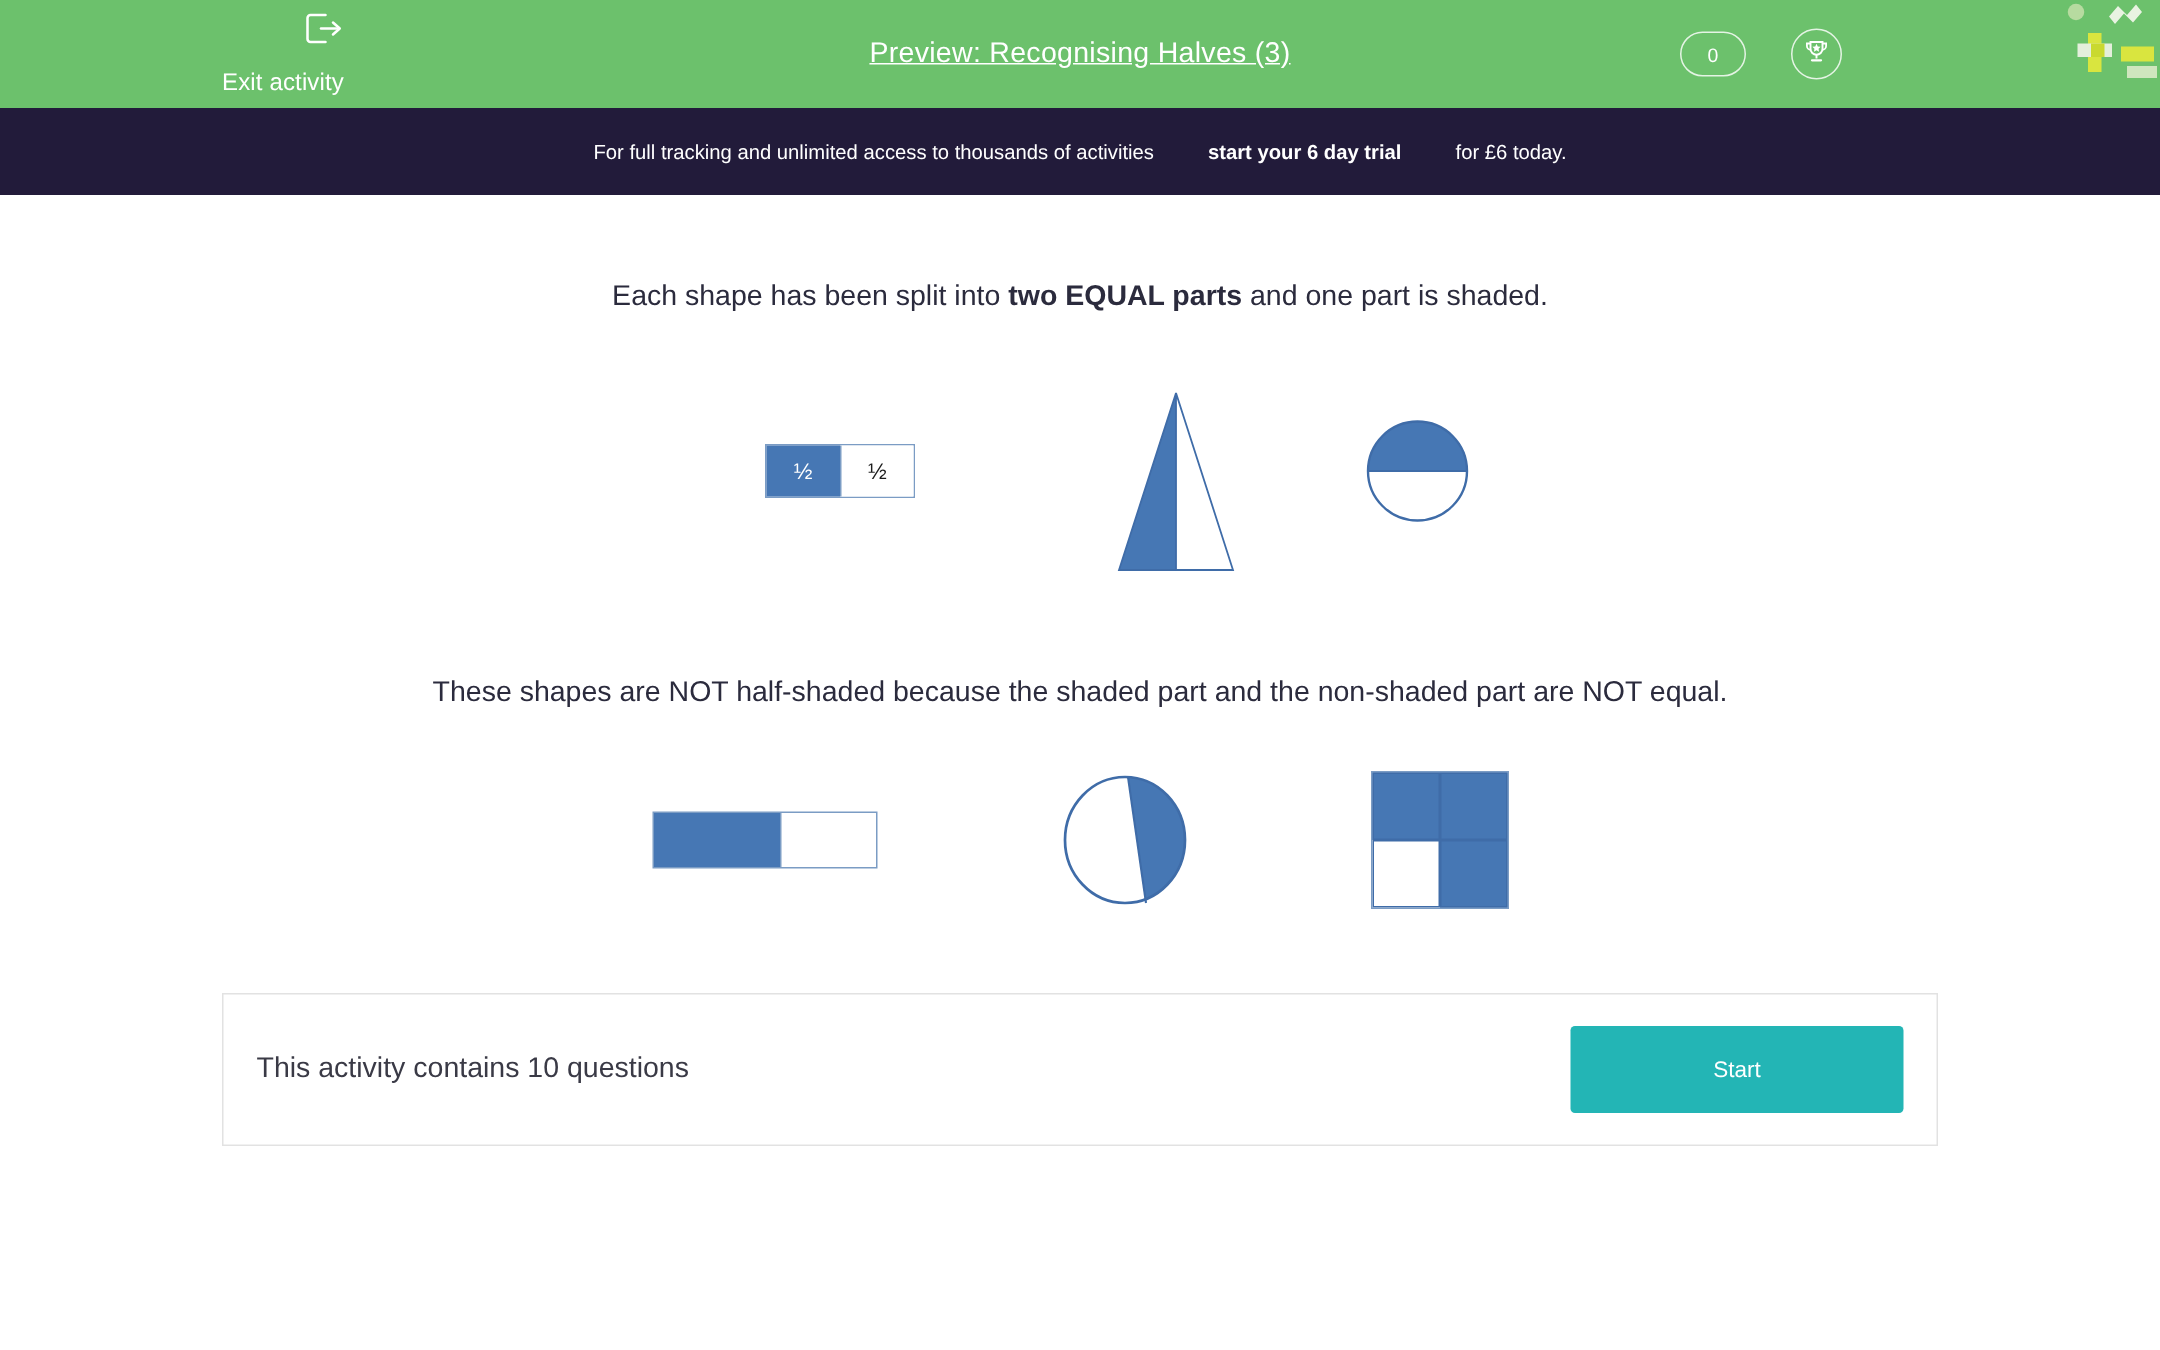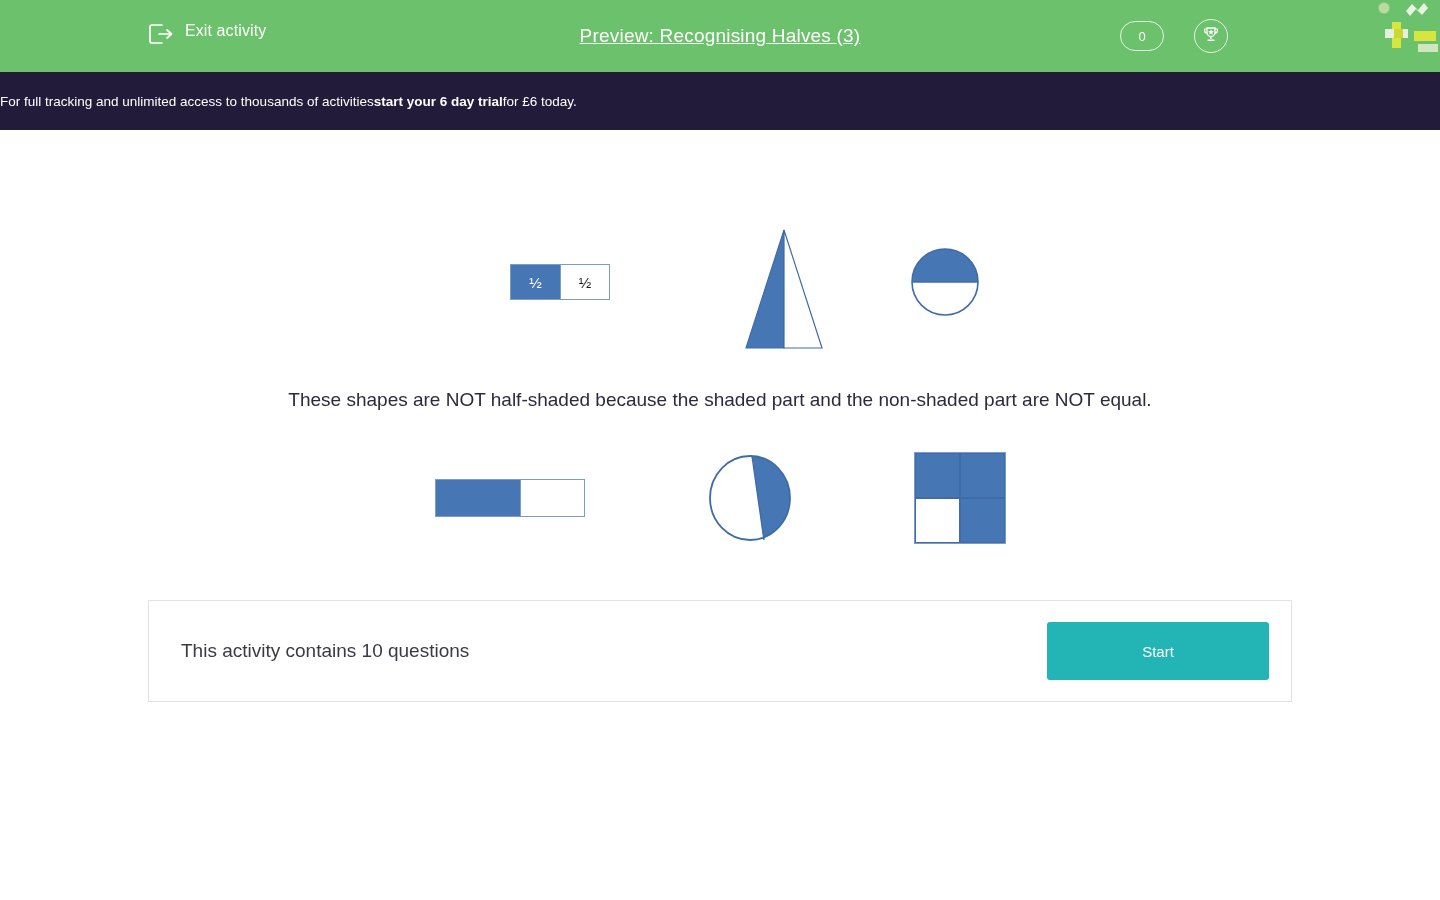--- a/index.html
+++ b/index.html
@@ -16,23 +16,24 @@
     position: relative;
     height: 72px;
     background: #6cc16c;
     display: flex;
     align-items: center;
   }
   .exit-btn {
     position: absolute;
     left: 148px;
     display: flex;
-    align-items: flex-start;
+    align-items: flex-end;
     gap: 11px;
     cursor: pointer;
+    flex-direction: column;
   }
   .exit-label {
     color: #ffffff;
     font-size: 16px;
     letter-spacing: .1px;
   }
   .header-title {
     position: absolute;
     left: 0; right: 0;
     text-align: center;
@@ -69,23 +70,24 @@
     right: 0; top: 0;
     width: 64px; height: 56px;
   }
 
   
   .promo {
     height: 58px;
     background: #221b3a;
     display: flex;
     align-items: center;
-    justify-content: flex-start;
+    justify-content: center;
     color: #ffffff;
     font-size: 13.5px;
+    gap: 36px;
   }
   .promo b { font-weight: bold; }
 
   
   .main { padding-top: 52px; }
 
   .explain {
     text-align: center;
     color: #2b2b3d;
     font-size: 19px;
@@ -136,21 +138,21 @@
   
   .start-card {
     width: 1144px;
     margin: 54px auto 0;
     border: 1px solid #e2e2e2;
     background: #ffffff;
     height: 102px;
     display: flex;
     align-items: center;
     justify-content: space-between;
-    padding: 0 22px 0 32px;
+    padding: 0 22px 0 22px;
   }
   .question-count {
     color: #3a3a46;
     font-size: 19px;
   }
   .start-button {
     width: 222px; height: 58px;
     background: #23b5b5;
     border: none;
     border-radius: 3px;
@@ -212,20 +214,23 @@
 
 <div class="promo">
   <span>For full tracking and unlimited access to thousands of activities </span>
     <b>start your 6 day trial</b>
     <span> for £6 today.</span>
 </div>
 
 <div class="main">
 
   <div class="explain">
+    <div>
+      <span>Each shape has been split into </span><b>two EQUAL parts</b><span> and one part is shaded.</span>
+    </div>
   </div>
 
   <div class="shape-row row-one">
 
     <div class="slot" style="width:290px; align-items:center; height:140px;">
       <div class="halfbar">
         <div class="cell filled">½</div>
         <div class="cell empty">½</div>
       </div>
     </div>
@@ -240,21 +245,21 @@
     <div class="slot" style="width:160px; align-items:center; height:140px;">
       <svg width="70" height="70" viewBox="0 0 70 70">
         <path d="M2 35 A33 33 0 0 1 68 35 Z" fill="#4677b4"></path>
         <path d="M2 35 A33 33 0 0 0 68 35 Z" fill="#ffffff"></path>
         <circle cx="35" cy="35" r="33" fill="none" stroke="#3f6ca8" stroke-width="1.6"></circle>
         <path d="M2 35 H68" stroke="#3f6ca8" stroke-width="1.3"></path>
       </svg>
     </div>
   </div>
 
-  <div class="explain" style="margin-top:32px;">
+  <div class="explain" style="margin-top:62px;">
     <div>These shapes are NOT half-shaded because the shaded part and the non-shaded part are NOT equal.</div>
   </div>
 
   <div class="shape-row row-two">
 
     <div class="slot" style="width:260px; align-items:center; height:96px;">
       <div class="unequalbar">
         <div class="p1"></div>
         <div class="p2"></div>
       </div>

